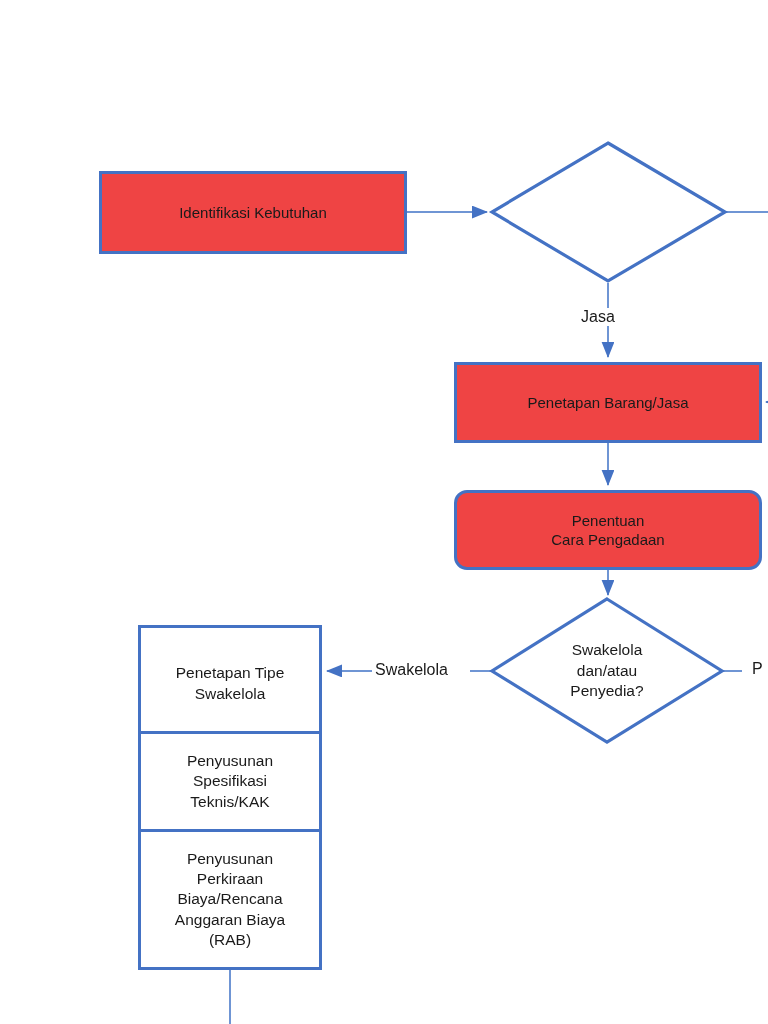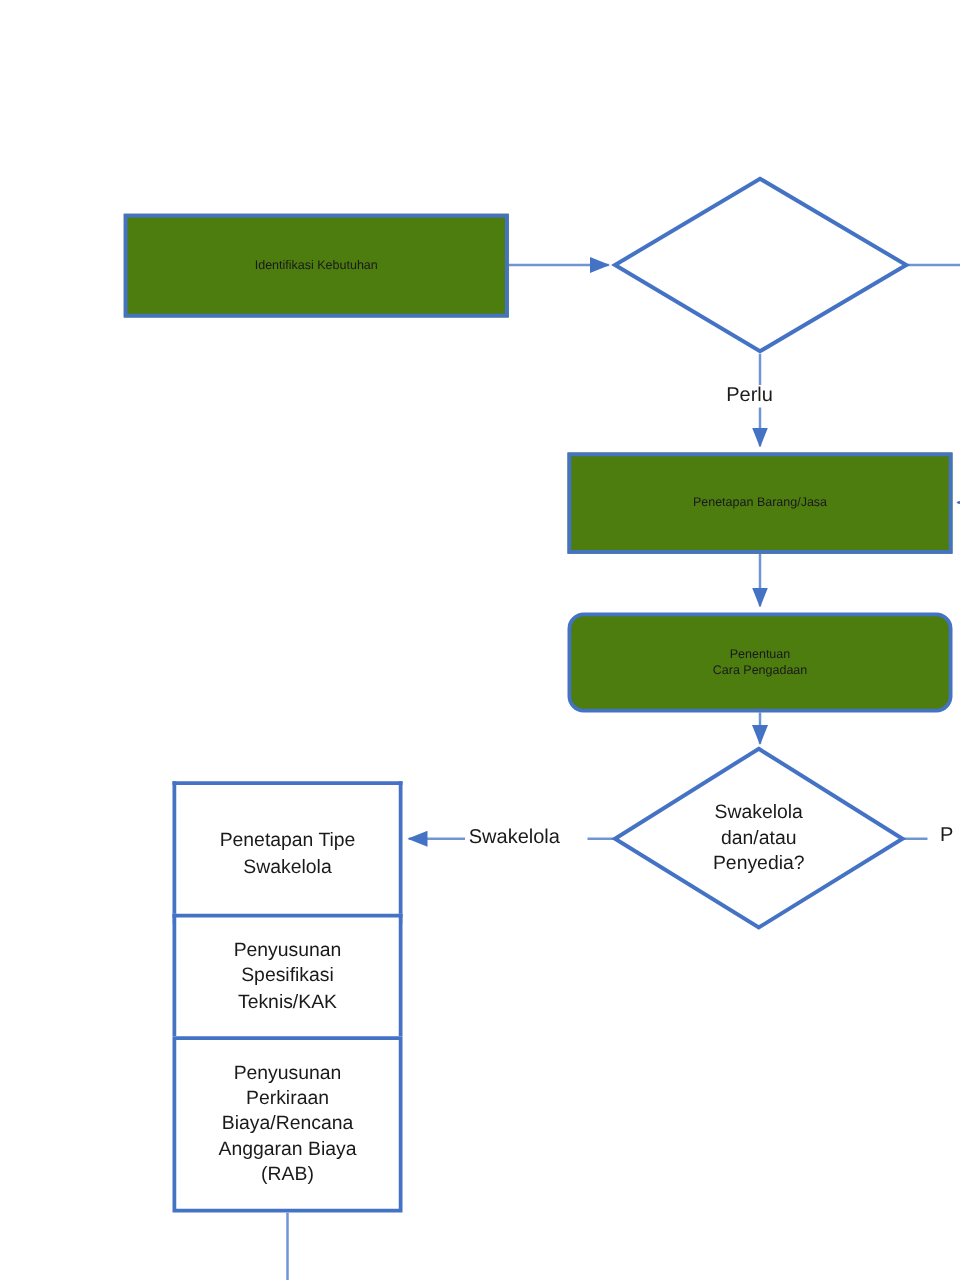--- a/index.html
+++ b/index.html
@@ -32,22 +32,22 @@
     display: flex;
     align-items: center;
     justify-content: center;
     text-align: center;
     color: #1a1a1a;
     line-height: 1.3;
     white-space: pre-line;
   }
   .proc {
     border: 3px solid #4472c4;
-    background: #4d7c0f;
-    font-size: 10px;
+    background: #ef4444;
+    font-size: 15px;
   }
   .stacked {
     border: 3px solid #4472c4;
     border-bottom-width: 0;
     background: #ffffff;
     font-size: 15.5px;
   }
   .stacked.last {
     border-bottom-width: 3px;
   }
@@ -133,19 +133,19 @@
 Perkiraan
 Biaya/Rencana
 Anggaran Biaya
 (RAB)</div>
 
 
   <div class="diamond-label" style="left:531px; top:627px; width:152px; height:88px;">Swakelola
 dan/atau
 Penyedia?</div>
 
-  <div class="edge-label" style="left:578px; top:308px;">Perlu</div>
+  <div class="edge-label" style="left:578px; top:308px;">Jasa</div>
 
   <div class="edge-label" style="left:372px; top:661px;">Swakelola</div>
 
   <div class="clipped-label" style="left:752px; top:660px; width:16px;">P</div>
 
 </div>
 
 </body></html>

